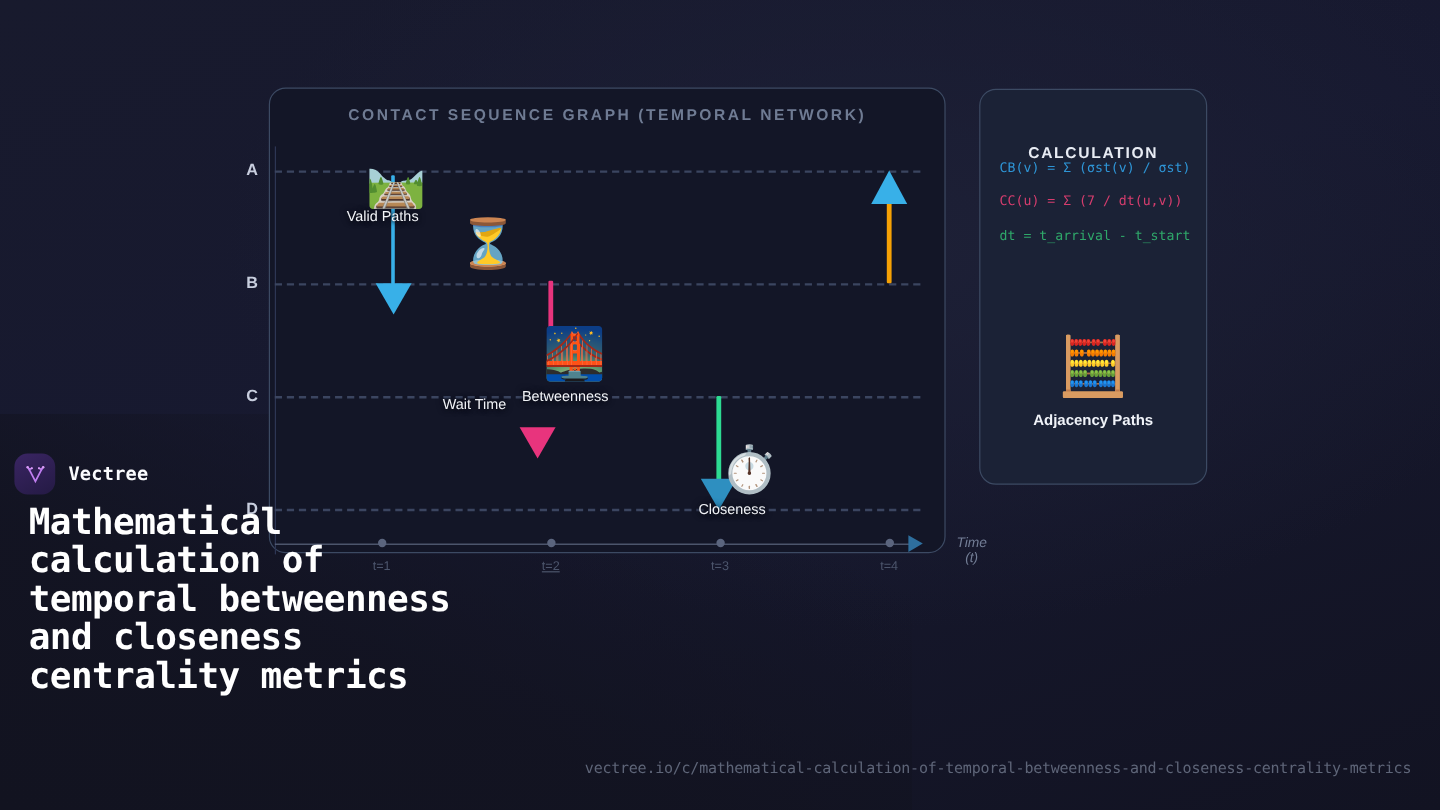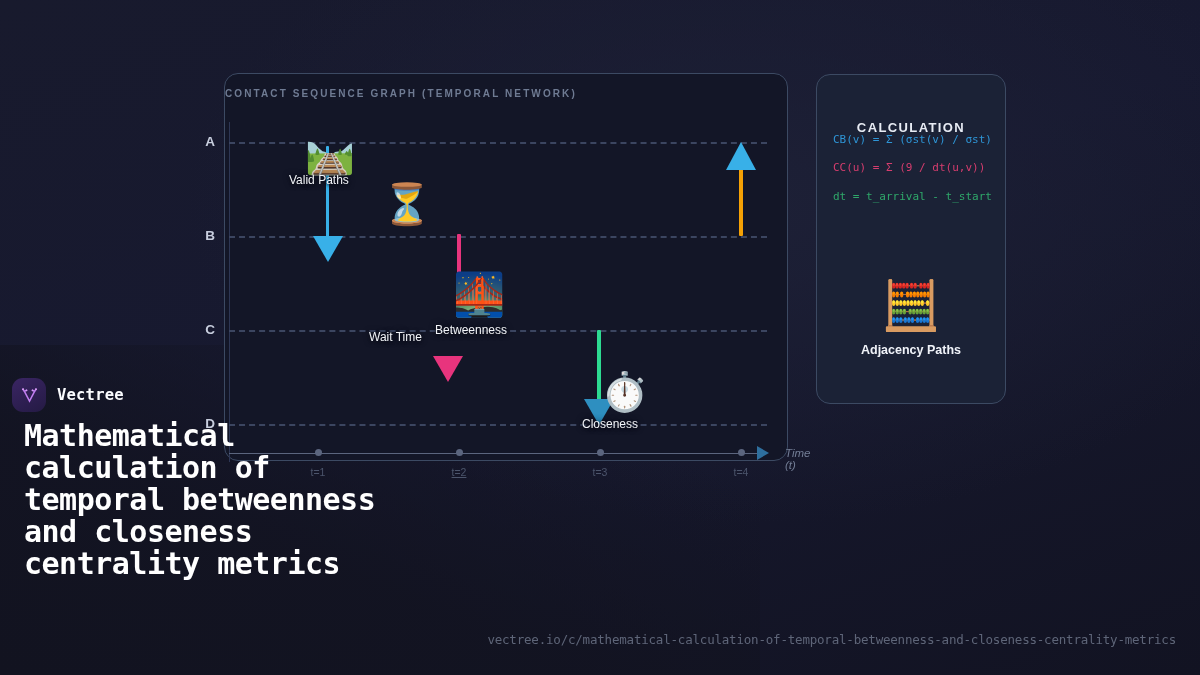--- a/index.html
+++ b/index.html
@@ -24,21 +24,22 @@
 
   
   .graph-panel {
     position:absolute; left:224px; top:73px; width:564px; height:388px;
     background:#131627;
     border:1px solid #3c4a63;
     border-radius:14px;
   }
   .graph-title {
     position:absolute; left:0; right:0; top:14px;
-    font-size:10px; font-weight:700; letter-spacing:2.1px;
+    text-align:center;
+    font-size:13px; font-weight:700; letter-spacing:2.1px;
     color:#6f7b93;
   }
 
   
   .row-line {
     position:absolute; left:0px; right:0px; height:0;
     border-top:2px dashed #3b4560;
   }
   .row-label {
     position:absolute; width:26px; text-align:center;
@@ -152,21 +153,21 @@
     <div class="row-line" style="top:68px; left:4px; right:20px;"></div>
 
     <div class="row-line" style="top:162px; left:4px; right:20px;"></div>
 
     <div class="row-line" style="top:256px; left:4px; right:20px;"></div>
 
     <div class="row-line" style="top:350px; left:4px; right:20px;"></div>
 
     <div class="time-axis" style="left:4px; width:530px; top:379px;"></div>
     <div class="time-arrow" style="left:532px; top:372px;"></div>
-    <div class="time-caption" style="left:560px; top:373px;">Time (t)</div>
+    <div class="time-caption" style="left:572px; top:373px;text-align:center;">Time (t)</div>
 
     <div class="tick-dot" style="left:90px; top:375px;"></div>
     <div class="tick-dot" style="left:231px; top:375px;"></div>
     <div class="tick-dot" style="left:372px; top:375px;"></div>
     <div class="tick-dot" style="left:513px; top:375px;"></div>
 
     <div class="tick-label" style="left:75px; top:392px;">t=1</div>
     <div class="tick-label" style="left:216px; top:392px;text-decoration:underline;">t=2</div>
     <div class="tick-label" style="left:357px; top:392px;">t=3</div>
     <div class="tick-label" style="left:498px; top:392px;">t=4</div>
@@ -195,21 +196,21 @@
 
   <div class="row-label" style="left:197px; top:134px;">A</div>
   <div class="row-label" style="left:197px; top:228px;">B</div>
   <div class="row-label" style="left:197px; top:322px;">C</div>
   <div class="row-label" style="left:197px; top:416px;">D</div>
 
   <div class="calc-panel">
     <div class="calc-title">CALCULATION</div>
 
     <div class="formula" style="top:58px; color:#2e95d6;">CB(v) = Σ (σst(v) / σst)</div>
-    <div class="formula" style="top:86px; color:#d63d6e;">CC(u) = Σ (9 / dt(u,v))</div>
+    <div class="formula" style="top:86px; color:#d63d6e;">CC(u) = Σ (7 / dt(u,v))</div>
     <div class="formula" style="top:115px; color:#2fa86a;">dt = t_arrival - t_start</div>
 
     <div class="calc-emoji" style="top:202px; font-size:48px;">🧮</div>
     <div class="calc-caption" style="top:268px;">Adjacency Paths</div>
   </div>
 
   <div class="brand">
     <div class="brand-logo">
       <svg width="21" height="21" viewBox="0 0 24 24" aria-hidden="true">
         <g stroke="#c07ef0" stroke-width="1.7" fill="none" stroke-linecap="round">

